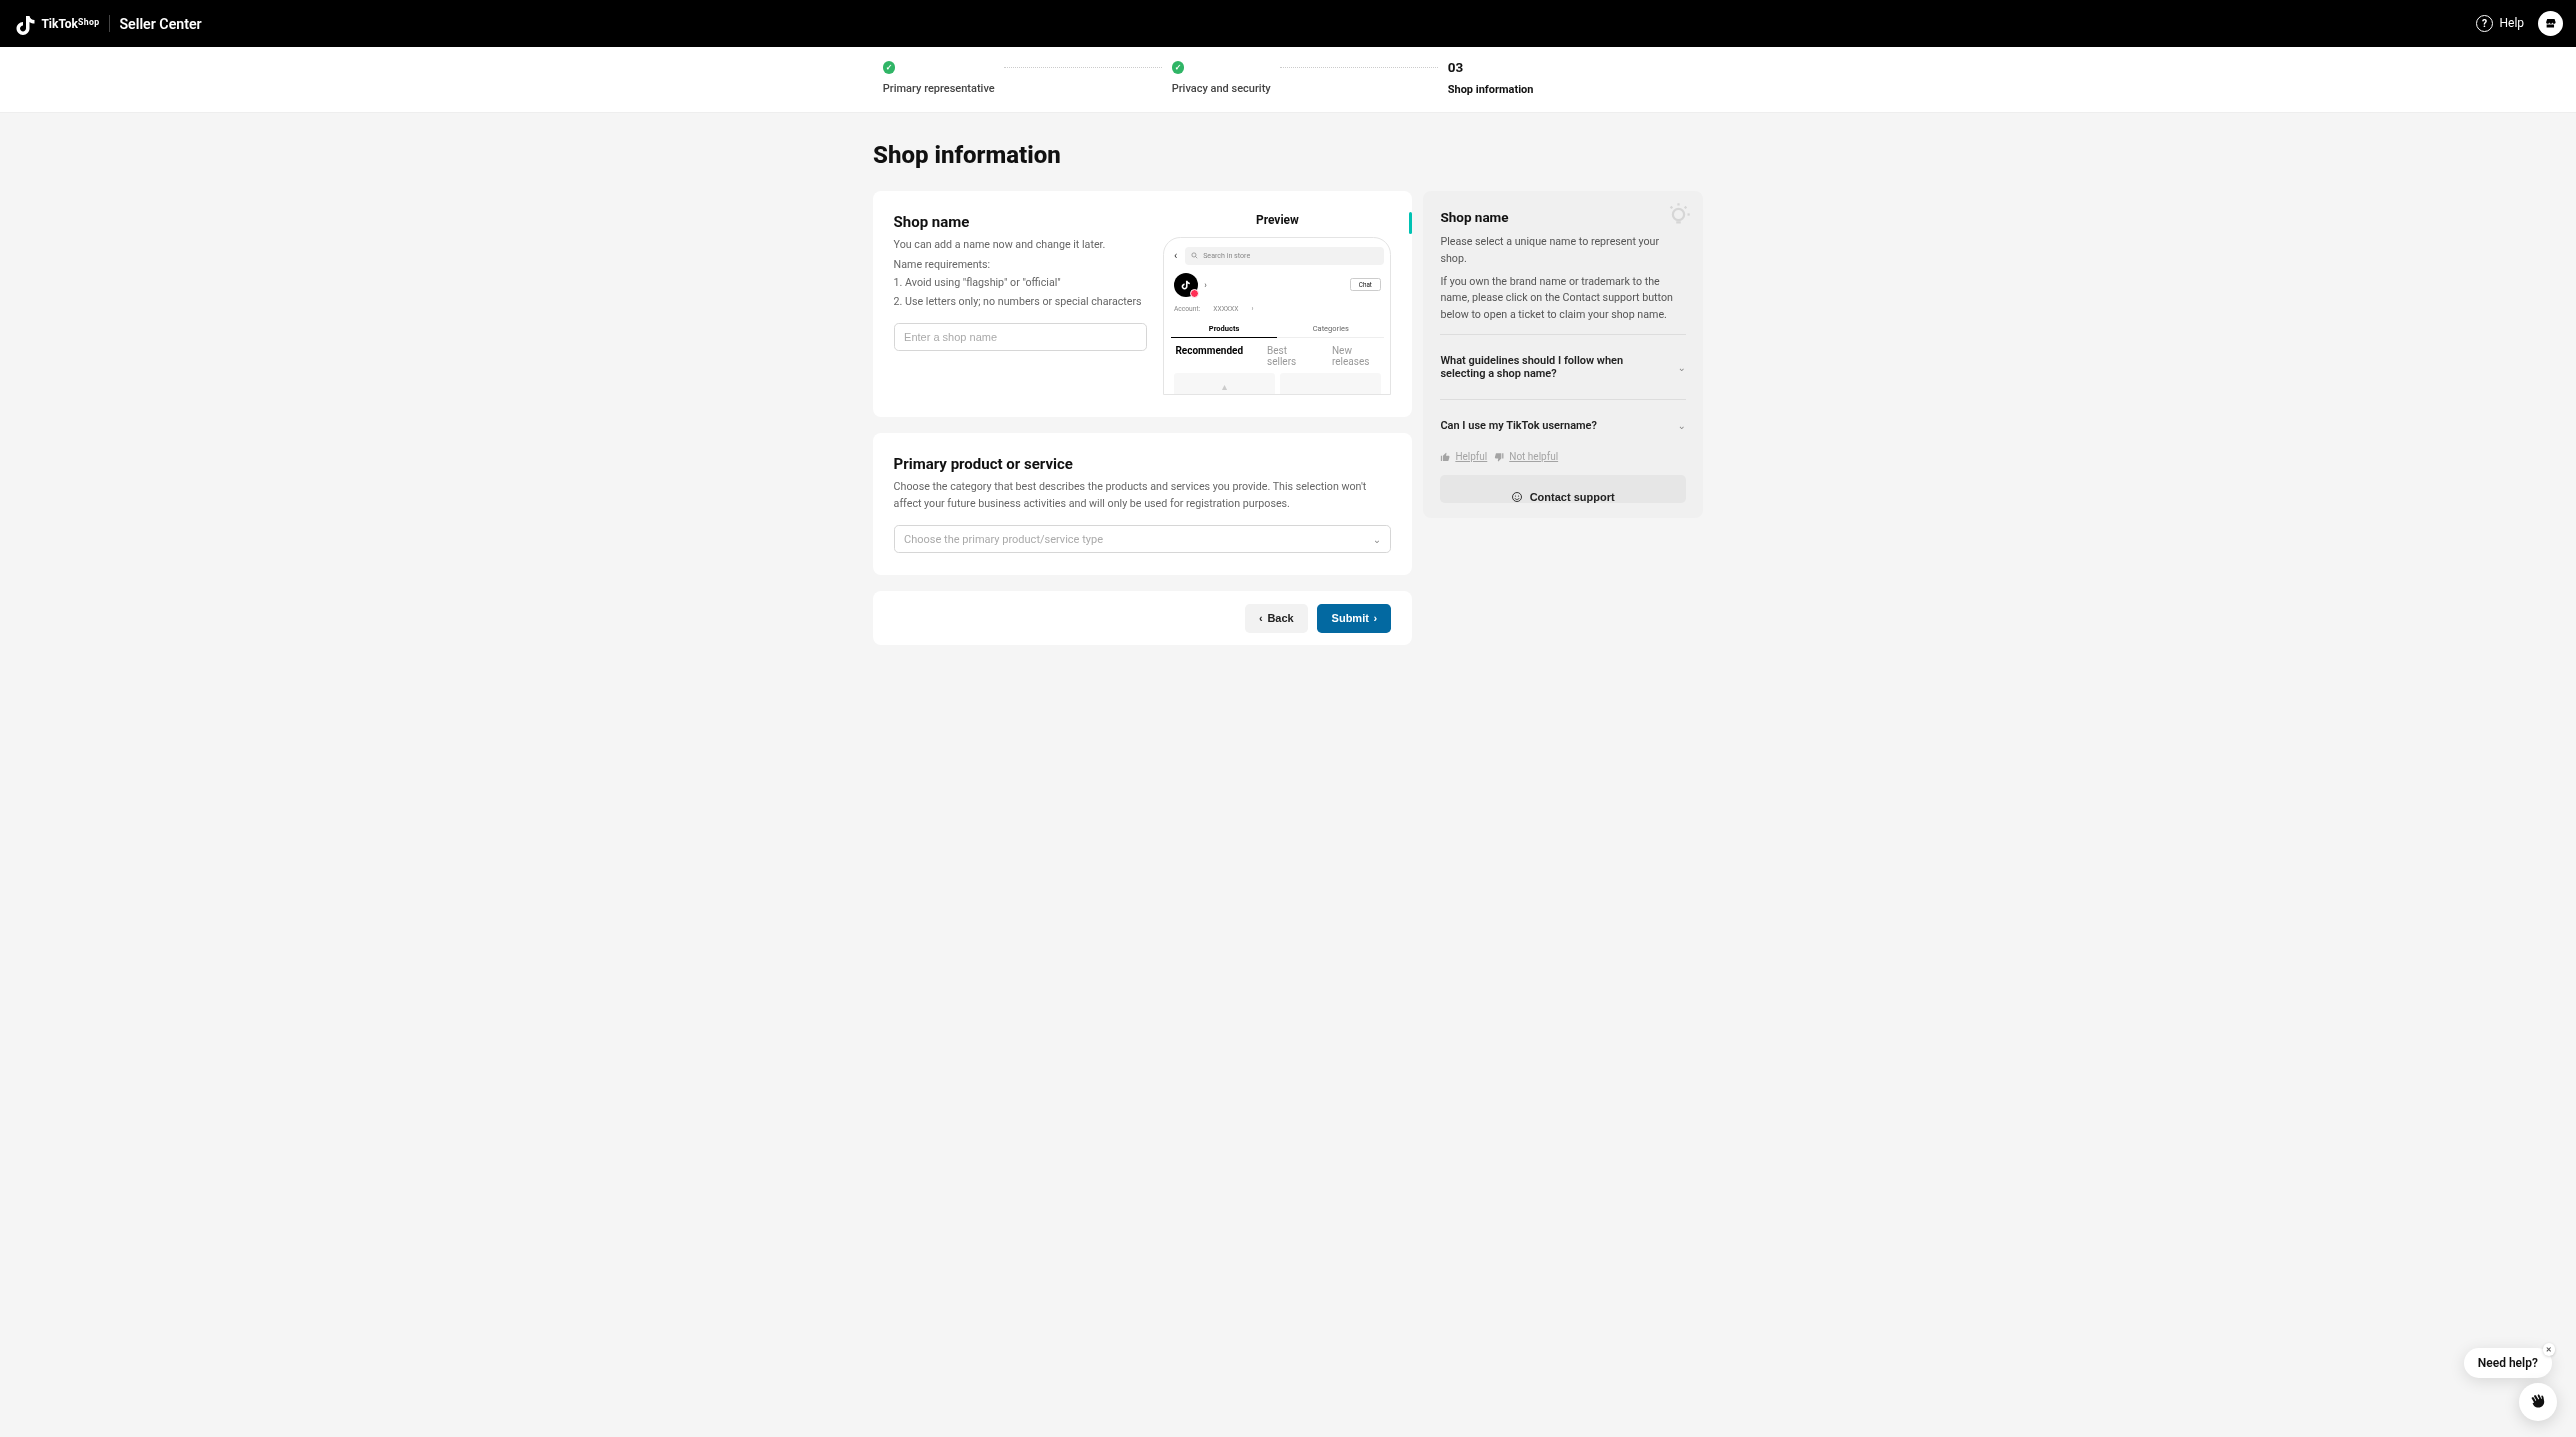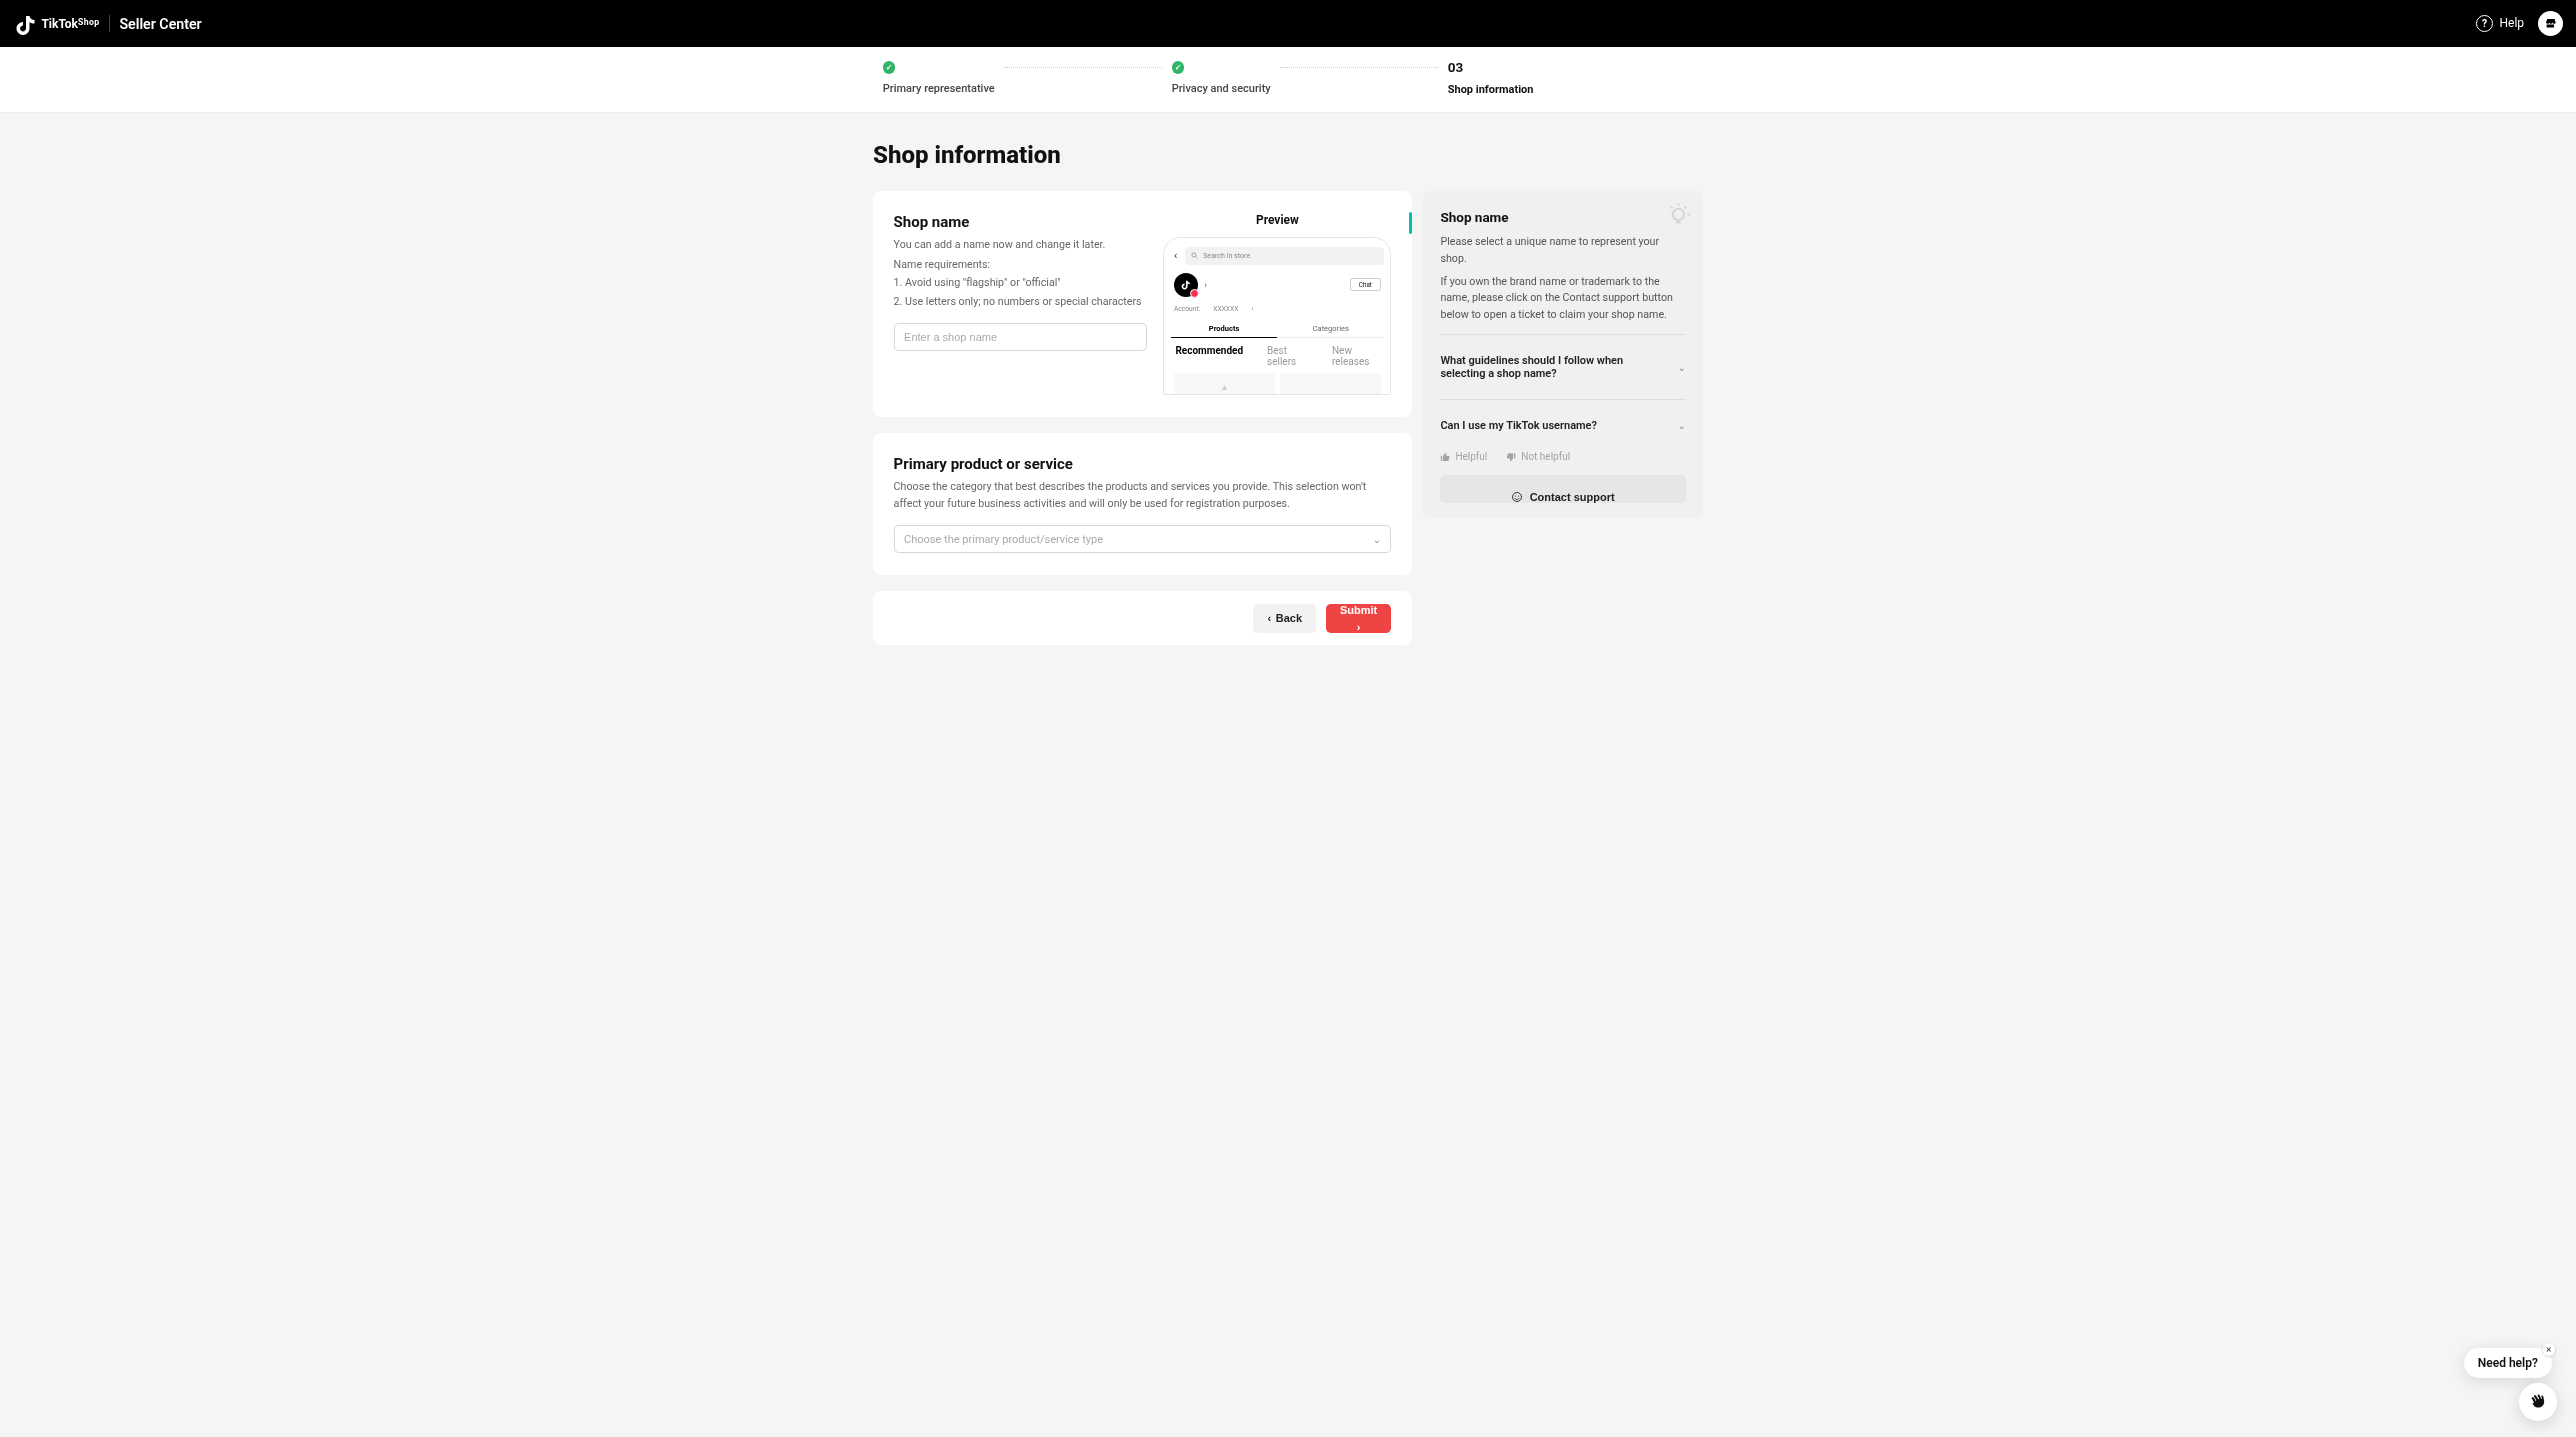--- a/index.html
+++ b/index.html
@@ -73,29 +73,29 @@
     
     
     .side-panel { background: #f0f0f0; border-radius: 8px; padding: 17.4px 17.4px 14.2px; position: relative; }
     .side-bulb { position: absolute; top: 9.5px; right: 11px; color: #d6d6d6; }
     .side-title { font-size: 13.5px; font-weight: 700; margin-bottom: 9.5px; }
     .side-text { font-size: 10.7px; color: #555; line-height: 1.55; margin-bottom: 6.3px; }
     .side-hr { border: none; border-top: 0.8px solid #ddd; margin: 11px 0; }
     .faq-row { display: flex; align-items: center; justify-content: space-between; gap: 9.5px; padding: 8px 0; cursor: pointer; }
     .faq-q { font-size: 11px; font-weight: 600; color: #222; }
     .faq-chev { color: #888; font-size: 9.5px; }
-    .feedback-row { display: flex; gap: 19px; margin-top: 11px; font-size: 10px; color: #a4a4a4; }
+    .feedback-row { display: flex; gap: 7px; margin-top: 11px; font-size: 10px; color: #a4a4a4; text-decoration: underline; }
     .fb-btn { display: flex; align-items: center; gap: 4.7px; cursor: pointer; }
     .contact-btn { width: 100%; height: 28.5px; background: #e6e6e6; border: none; border-radius: 4.7px; margin-top: 12.7px; display: flex; align-items: flex-end; justify-content: center; gap: 6.3px; font-size: 11px; font-weight: 600; cursor: pointer; color: #222; }
     
     
     .footer-btns { background: #fff; border-radius: 8px; padding: 12.7px 20.6px; display: flex; justify-content: flex-end; gap: 9.5px; }
     .btn { height: 28.5px; padding: 0 14.2px; border-radius: 4.7px; font-size: 11px; font-weight: 600; display: flex; align-items: center; gap: 4.7px; cursor: pointer; border: none; }
     .btn-back { background: #f2f2f2; color: #222; }
-    .btn-submit { background: #ef4444; color: #fff; flex-direction: column; }
+    .btn-submit { background: #0369a1; color: #fff; }
     
     
     .help-bubble { position: fixed; bottom: 59px; right: 24px; background: #fff; border-radius: 17.4px; padding: 8px 14.2px; font-size: 12px; font-weight: 600; box-shadow: 0 3.2px 16px rgba(0,0,0,0.12); }
     .help-bubble-x { position: absolute; top: -4.7px; right: -3.2px; width: 12.7px; height: 12.7px; background: #fff; border-radius: 50%; font-size: 7.1px; display: flex; align-items: center; justify-content: center; box-shadow: 0 0.8px 3.2px rgba(0,0,0,0.2); cursor: pointer; color:#555; }
     .help-fab { position: fixed; bottom: 16px; right: 19px; width: 38px; height: 38px; background: #fff; border-radius: 50%; box-shadow: 0 3.2px 16px rgba(0,0,0,0.15); display: flex; align-items: center; justify-content: center; cursor: pointer; }
   </style>
 </head>
 <body>
 
 <div class="header">

